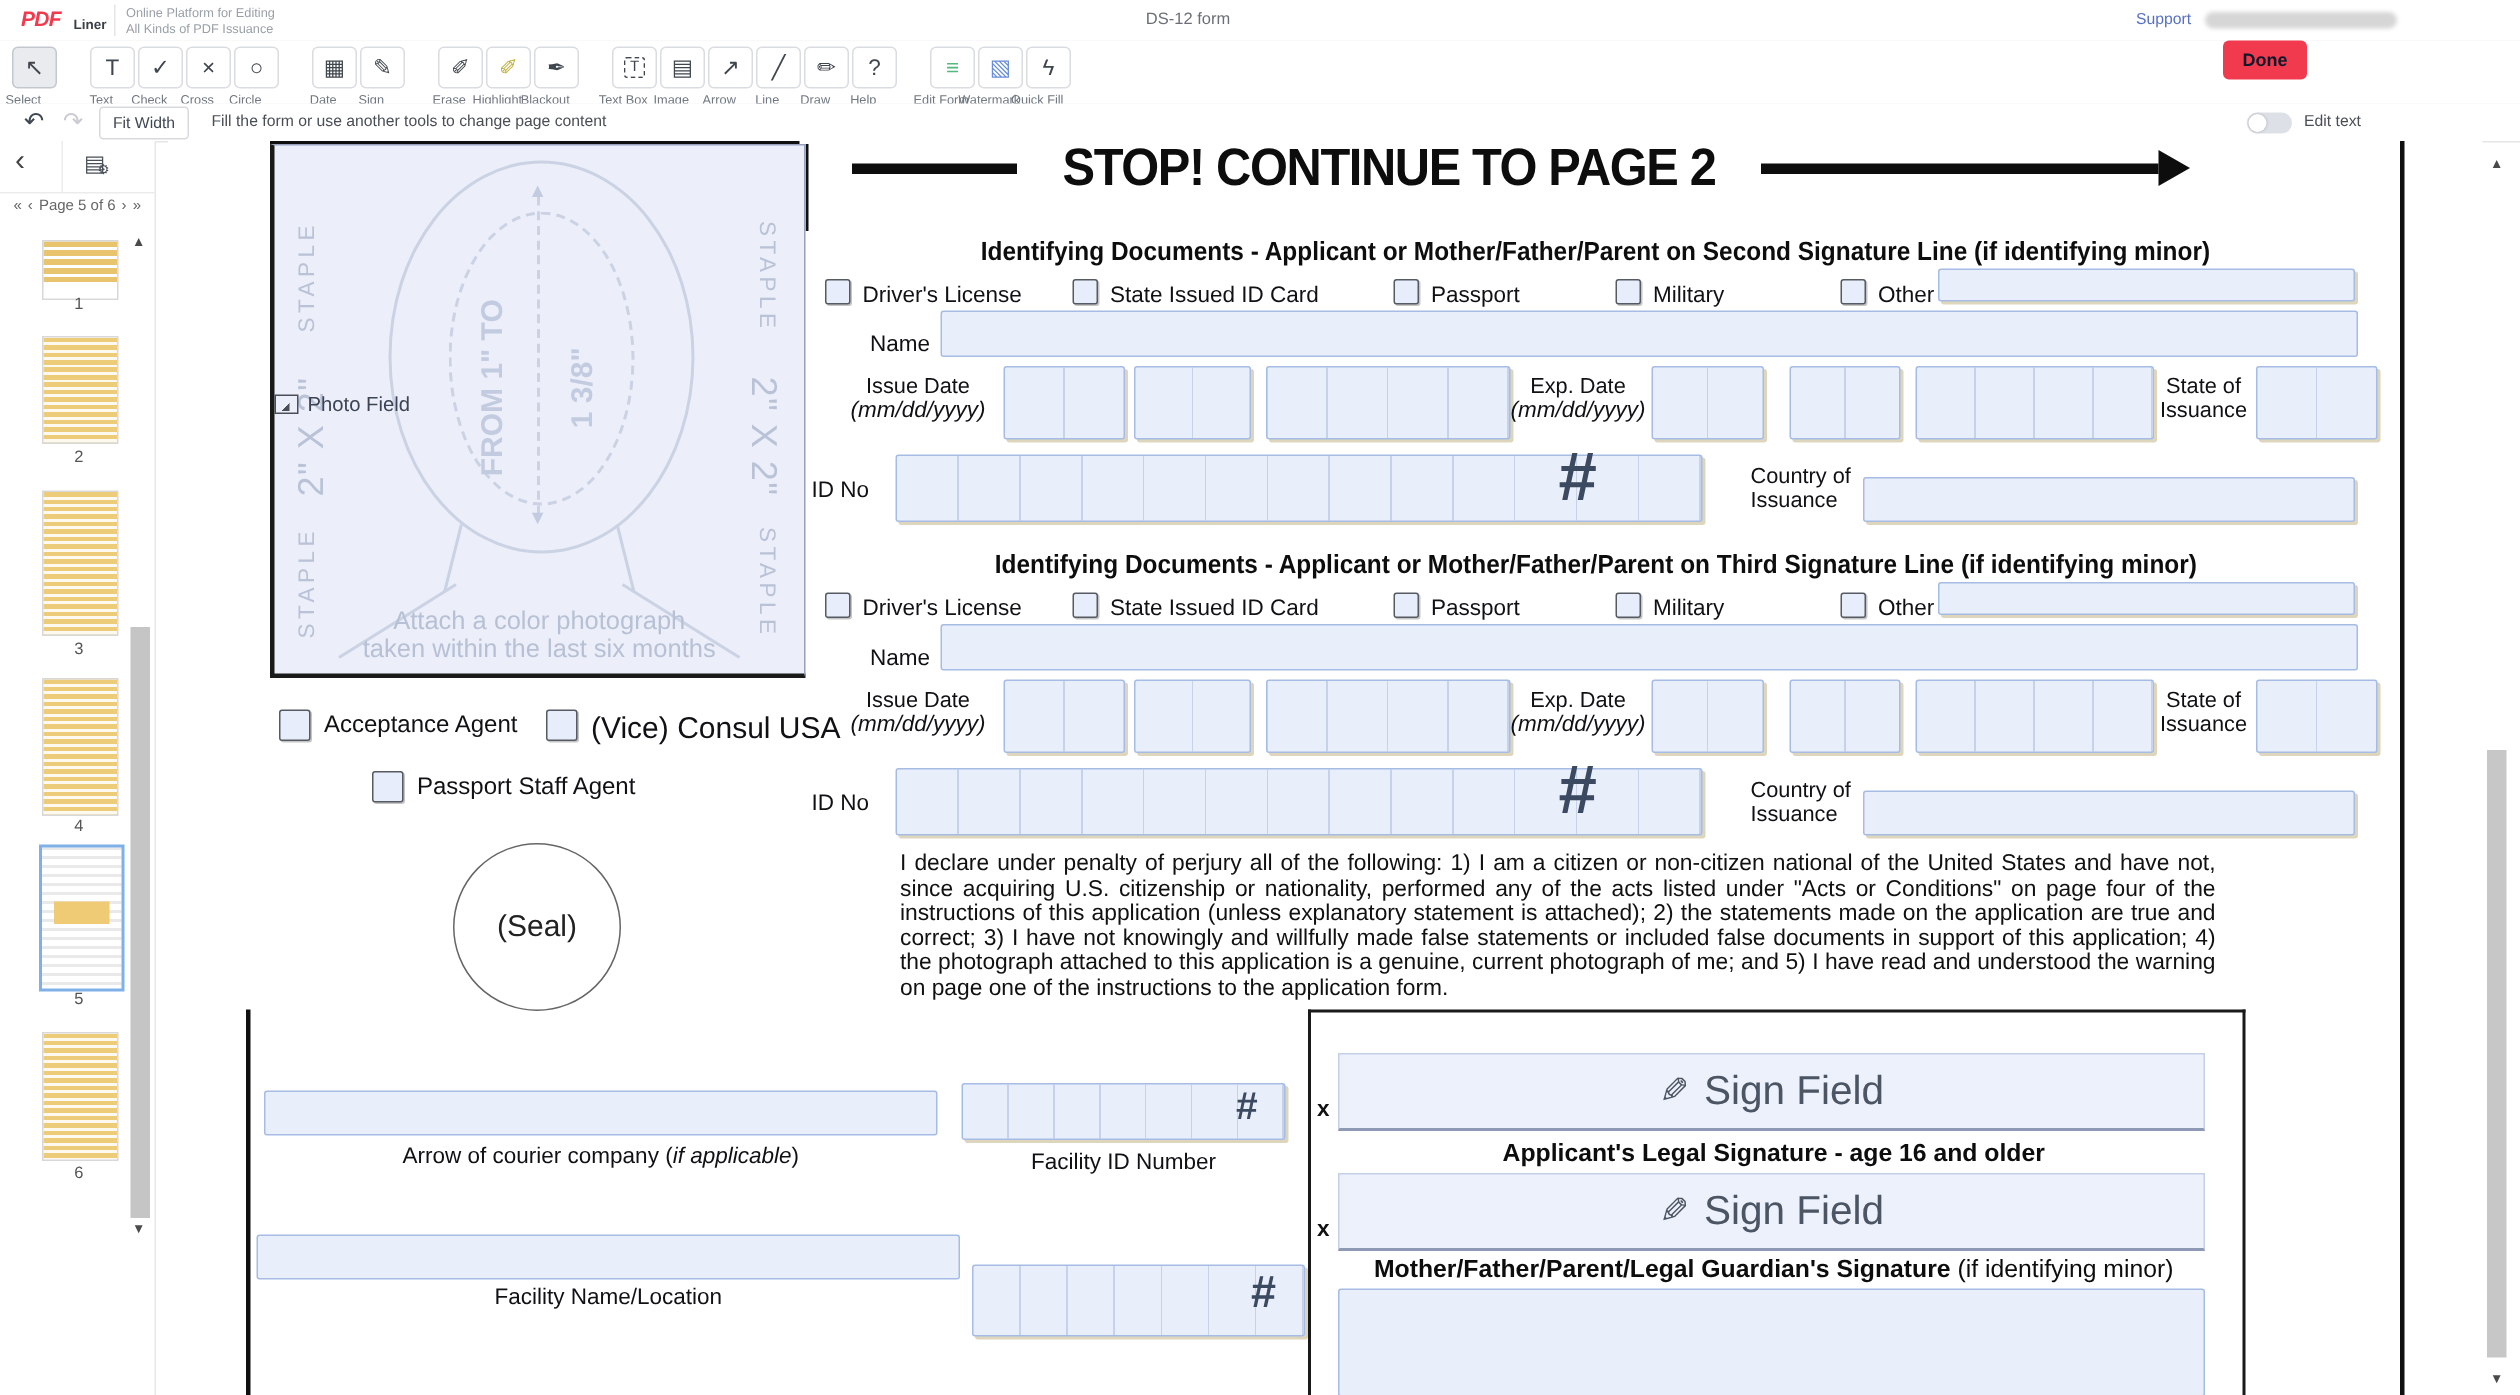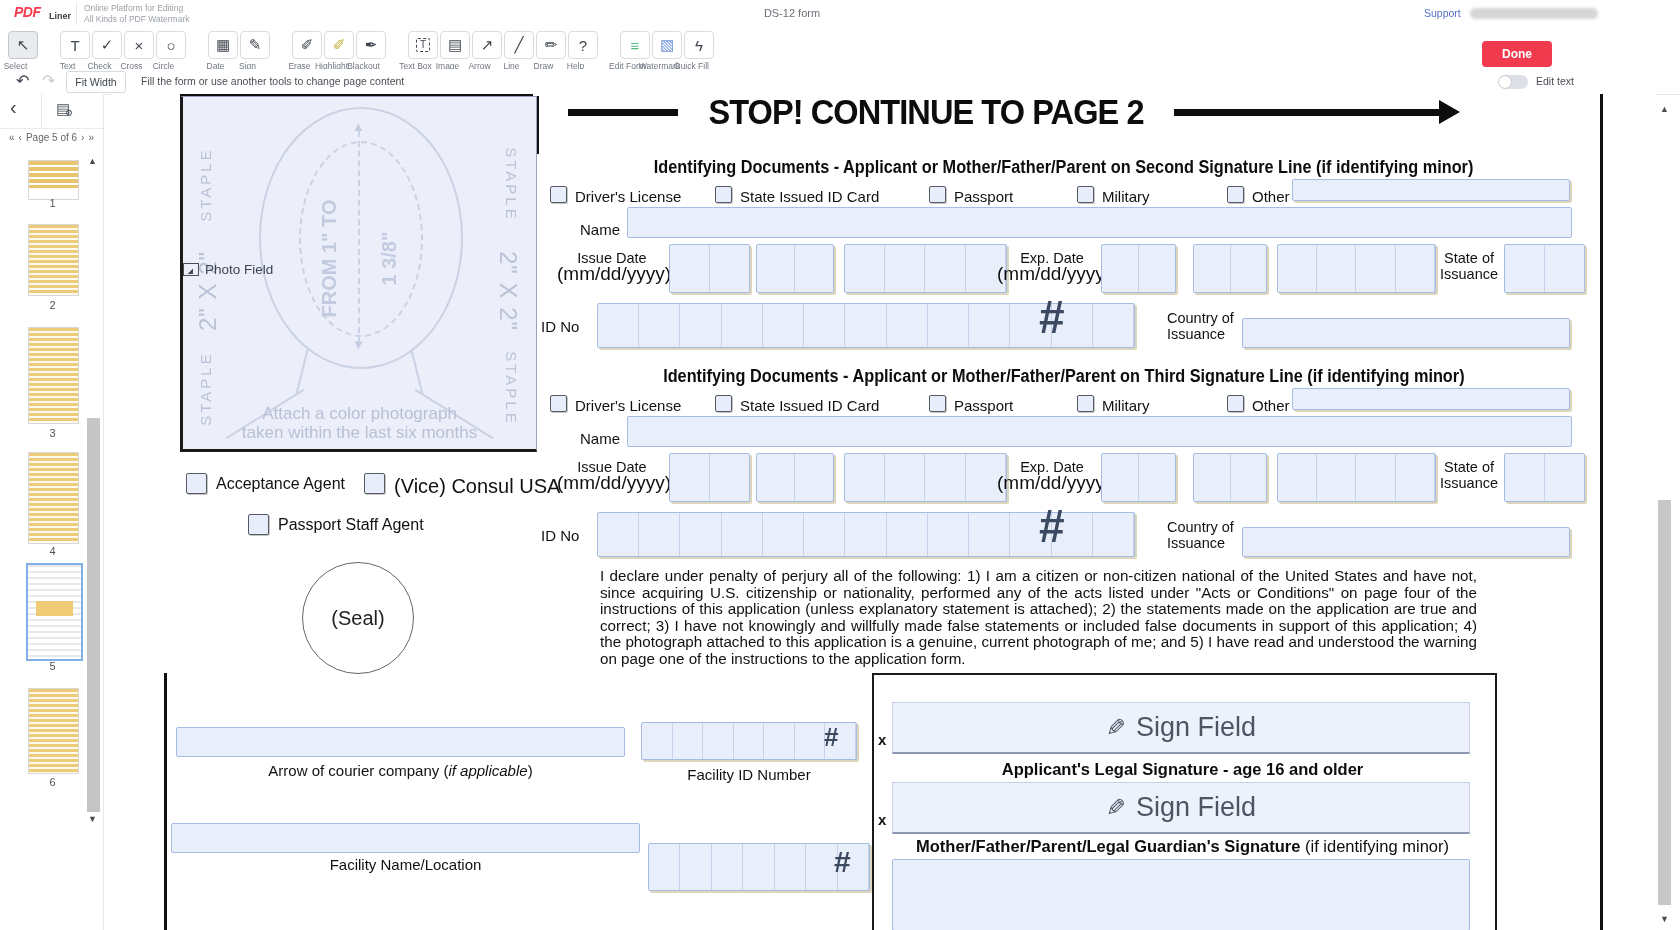--- a/index.html
+++ b/index.html
@@ -19,21 +19,21 @@
   .tools{position:absolute;left:8px;top:4px;display:flex;align-items:flex-start;}
   .tool{width:30px;margin-right:2px;display:flex;flex-direction:column;align-items:center;cursor:pointer;}
   .tool.gap{margin-left:20px;}
   .tico{width:28px;height:26px;border:1px solid #d9dce1;border-radius:4px;background:#fff;display:flex;align-items:center;justify-content:center;font-size:15px;color:#40464e;}
   .tico.active{background:#e9ebef;border-color:#c3c8cf;}
   .tlabel{width:60px;margin-left:-15px;text-align:center;font-size:8.5px;color:#707780;margin-top:2px;white-space:nowrap;}
   .c-green{color:#56b87f;font-weight:bold;}
   .c-blue{color:#6a8fd8;}
   .c-yellow{color:#bfae3d;}
   .boxed{border:1px dashed #40464e;border-radius:2px;font-size:10px;line-height:12px;padding:0 3px;}
-  .done-btn{position:absolute;left:1482px;top:14px;width:70px;height:26px;background:#f23a4f;border-radius:4px;color:#ffffff;font-size:12px;font-weight:bold;display:flex;align-items:center;justify-content:center;cursor:pointer;}
+  .done-btn{position:absolute;left:1482px;top:0;width:56px;height:26px;background:#f23a4f;border-radius:4px;color:#0f172a;font-size:12px;font-weight:bold;display:flex;align-items:center;justify-content:center;cursor:pointer;}
   
   #sbar{position:absolute;left:0;top:69px;width:1680px;height:25px;background:#fff;border-bottom:1px solid #e6e6e6;}
   .undo{position:absolute;left:16px;top:2px;font-size:16px;color:#3f4852;cursor:pointer;}
   .redo{position:absolute;left:42px;top:2px;font-size:16px;color:#c9ccd1;cursor:pointer;}
   .fitw{position:absolute;left:66px;top:2px;width:58px;height:20px;border:1px solid #d6dade;border-radius:3px;font-size:10.5px;color:#3f4852;display:flex;align-items:center;justify-content:center;cursor:pointer;}
   .hint{position:absolute;left:141px;top:6px;font-size:10.5px;color:#4a4f57;}
   .toggle{position:absolute;left:1498px;top:6px;width:30px;height:14px;border-radius:7px;background:#dde1e7;cursor:pointer;}
   .toggle::after{content:"";position:absolute;left:1px;top:1px;width:12px;height:12px;border-radius:50%;background:#fff;box-shadow:0 0 2px rgba(0,0,0,.25);}
   .edit-text-lbl{position:absolute;left:1536px;top:6px;font-size:10.5px;color:#4a4f57;}
   
@@ -71,21 +71,21 @@
   .banner{position:absolute;left:430px;top:1px;width:947px;height:34px;display:flex;align-items:center;justify-content:center;}
   .banner-text{font-size:35px;font-weight:bold;letter-spacing:-1px;color:#0d0d0d;margin:0 14px;}
   .bline{height:7px;background:#0d0d0d;}
   .bline.l{width:110px;}
   .bline.r{width:265px;position:relative;margin-right:24px;}
   .bline.r::after{content:"";position:absolute;right:-21px;top:-9px;border-left:21px solid #0d0d0d;border-top:12.5px solid transparent;border-bottom:12.5px solid transparent;}
   .warning{position:absolute;left:428px;top:33px;width:949px;text-align:center;font-size:23.5px;font-weight:bold;letter-spacing:-0.5px;color:#0d0d0d;}
   .section{position:absolute;left:429px;width:1046px;height:195px;}
   .sec-title{position:absolute;left:0;top:0;width:100%;text-align:center;font-size:17.5px;font-weight:bold;color:#0d0d0d;}
   .dl{position:absolute;text-align:center;font-size:14.5px;line-height:16px;color:#101114;}
-  .dl .it{font-size:19px;}
+  .dl .it{font-style:italic;font-size:15px;}
   .idlbl{position:absolute;font-size:15px;color:#101114;}
   .hash{position:absolute;font-weight:bold;color:#3b4a61;font-family:"Liberation Sans",sans-serif;}
   .decl{position:absolute;left:488px;top:474px;width:877px;font-size:15.2px;line-height:16.6px;text-align:justify;color:#111;}
   
   .photo{position:absolute;left:68px;top:2px;width:353px;height:352px;background:#eceffa;border:1px solid #98a2bd;border-left:3px solid #1a1a1a;border-bottom:3px solid #1a1a1a;}
   .rot{position:absolute;color:#b9c2d6;text-align:center;}
   .staple{font-size:15px;letter-spacing:3px;width:120px;}
   .sz{font-size:24px;letter-spacing:1px;width:120px;}
   .rl{transform:rotate(-90deg);}
   .rr{transform:rotate(90deg);}
@@ -112,21 +112,21 @@
 </style>
 </head>
 <body>
 
 <div id="hdr">
   <span class="logo-pdf">PDF</span>
   <span class="logo-liner">Liner</span>
   <div class="hdr-div"></div>
   <div class="tagline">
     <div>Online Platform for Editing</div>
-    <div>All Kinds of PDF Watermark</div>
+    <div>All Kinds of PDF Issuance</div>
   </div>
   <div class="doc-title">DS-12 form</div>
   <span class="support">Support</span>
   <span class="support-email"></span>
 </div>
 
 <div id="tbar">
   <div class="tools">
     <div class="tool">
         <div class="tico active">

